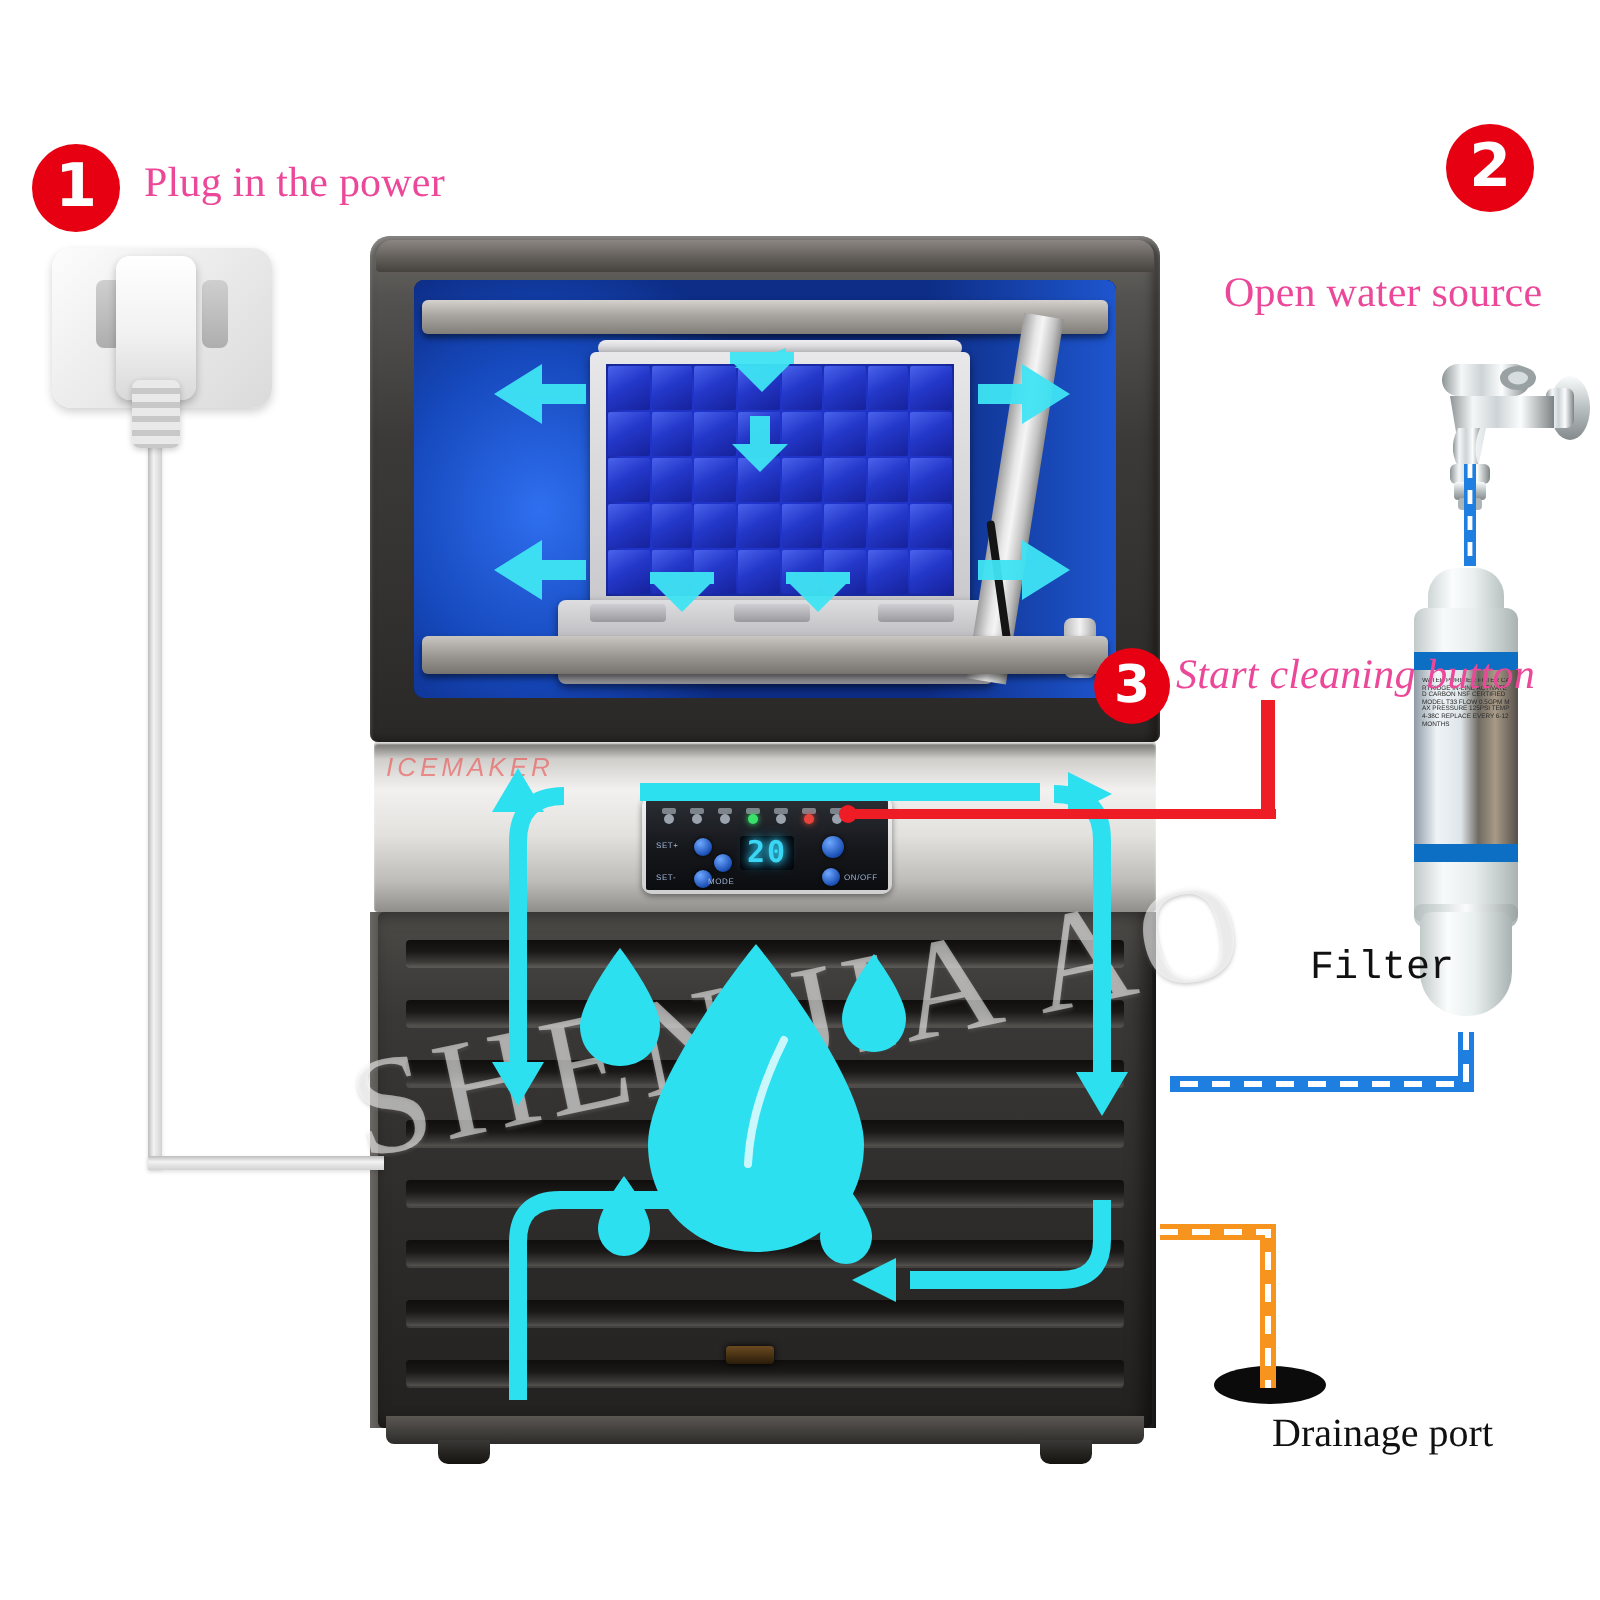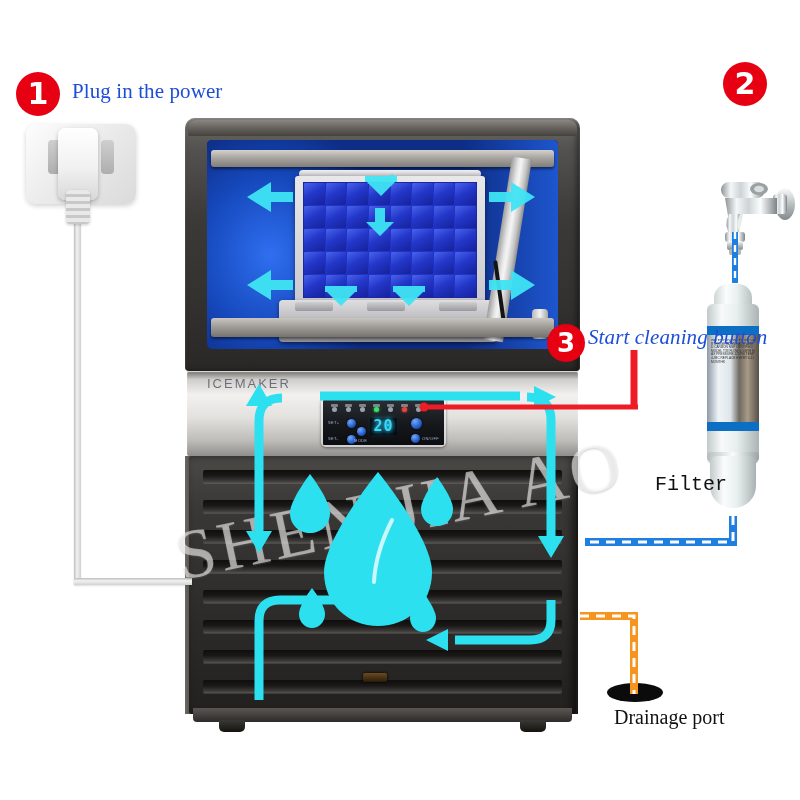--- a/index.html
+++ b/index.html
@@ -9,21 +9,21 @@
   
   .badge{
     position:absolute;width:44px;height:44px;border-radius:50%;
     background:#e60012;color:#fff;font-size:30px;font-weight:bold;
     display:flex;align-items:center;justify-content:center;
     font-family:"DejaVu Sans",sans-serif;line-height:1;z-index:60;
     box-shadow:0 0 0 0 rgba(0,0,0,0);
   }
   .badge.small{width:38px;height:38px;font-size:26px;}
   .steplabel{
-    position:absolute;color:#1d4ed8;font-size:21px;font-family:"Liberation Serif",serif;
+    position:absolute;color:#ec4899;font-size:21px;font-family:"Liberation Serif",serif;
     white-space:nowrap;z-index:60;letter-spacing:.1px;
   }
   .plainlabel{
     position:absolute;color:#111;font-size:20px;font-family:"Liberation Serif",serif;
     white-space:nowrap;z-index:60;
   }
 
   
   #machine{position:absolute;left:185px;top:118px;width:395px;height:612px;z-index:10;}
 
@@ -101,22 +101,22 @@
   
   .chev{position:absolute;z-index:5;}
 
   
   .mid-band{
     position:absolute;left:2px;top:253px;width:391px;height:85px;border-radius:2px;
     background:linear-gradient(180deg,#6e6c69 0%,#cfcecb 10%,#f2f1ef 28%,#e2e1de 55%,#bdbcb9 82%,#908e8b 100%);
     box-shadow:inset 0 1px 1px rgba(255,255,255,.8);
   }
   .brandghost{
-    position:absolute;left:22px;top:258px;font-size:13px;color:#0f172a;letter-spacing:2px;
-    font-family:"Liberation Sans",sans-serif;opacity:.55;
+    position:absolute;left:8px;top:258px;font-size:13px;color:#ef4444;letter-spacing:2px;
+    font-family:"Liberation Sans",sans-serif;opacity:.55;font-style:italic;
   }
 
   
   .panel{
     position:absolute;left:136px;top:280px;width:125px;height:49px;border-radius:5px;
     background:linear-gradient(180deg,#f2f2f2,#cfcfcf);padding:2px;box-sizing:border-box;
     box-shadow:0 1px 3px rgba(0,0,0,.45);z-index:20;
   }
   .panel-face{
     position:relative;width:100%;height:100%;border-radius:1px;
@@ -245,20 +245,21 @@
     <div class="socket-hole" style="left:22px;"></div>
     <div class="socket-hole" style="right:22px;"></div>
   </div>
   <div class="plug-body"></div>
   <div class="plug-grip"></div>
 
   <div class="cord" style="left:74px;top:222px;width:7px;height:362px;"></div>
   <div class="cord h" style="left:74px;top:578px;width:118px;height:7px;"></div>
 
   <div class="badge" style="left:723px;top:62px;">2</div>
+  <div class="steplabel" style="left:612px;top:134px;">Open water source</div>
 
   <div class="faucet">
     <svg width="100" height="110" viewBox="0 0 100 110">
       <defs>
         <linearGradient id="chrome" x1="0" y1="0" x2="1" y2="0">
           <stop offset="0%" stop-color="#8e9496"></stop>
             <stop offset="22%" stop-color="#f4f7f8"></stop>
           <stop offset="45%" stop-color="#cdd3d6"></stop>
             <stop offset="68%" stop-color="#fbfdfd"></stop>
           <stop offset="100%" stop-color="#7d8385"></stop>
@@ -499,15 +500,15 @@
     <path d="M735 232 L735 283" stroke="#ffffff" stroke-width="2.4" stroke-dasharray="7 6" fill="none"></path>
 
     <path d="M733 516 L733 542 L585 542" stroke="#1f7fe0" stroke-width="8" fill="none" stroke-linejoin="miter"></path>
     <path d="M733 516 L733 542 L585 542" stroke="#ffffff" stroke-width="3" stroke-dasharray="9 7" fill="none"></path>
 
     <path d="M580 616 L634 616 L634 694" stroke="#f7941e" stroke-width="8" fill="none" stroke-linejoin="miter"></path>
     <path d="M580 616 L634 616 L634 694" stroke="#ffffff" stroke-width="3" stroke-dasharray="9 7" fill="none"></path>
   </svg>
 
   <div class="drain-ellipse"></div>
-  <div class="plainlabel" style="left:614px;top:706px;">Drainage port</div>
+  <div class="plainlabel" style="left:636px;top:706px;">Drainage port</div>
 
 </div>
 
 </body></html>

